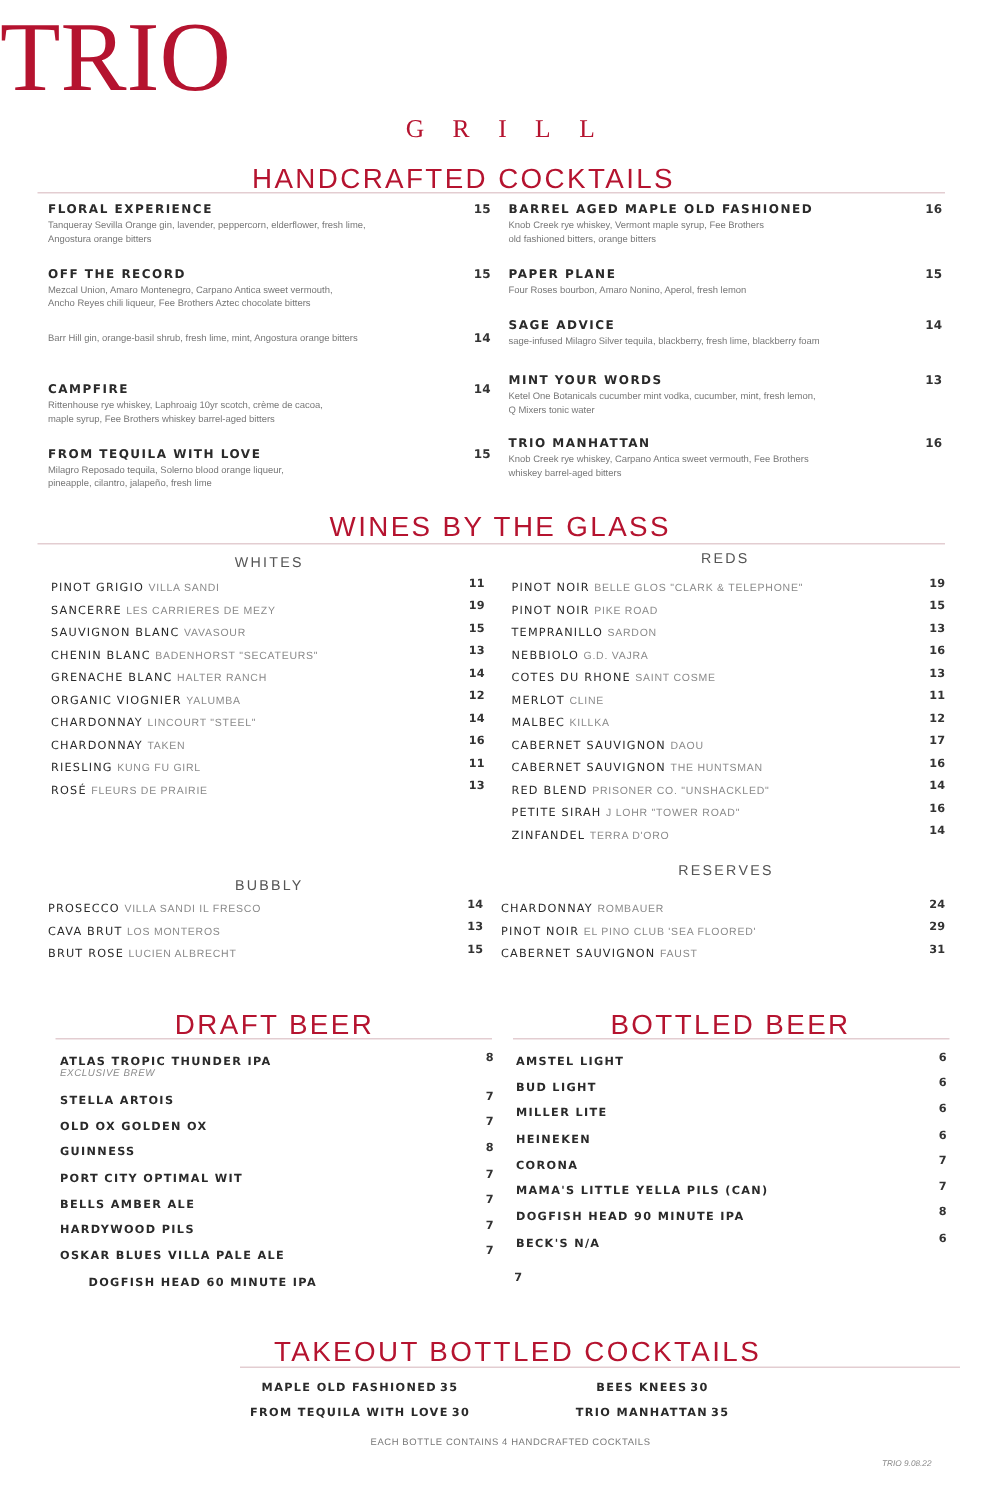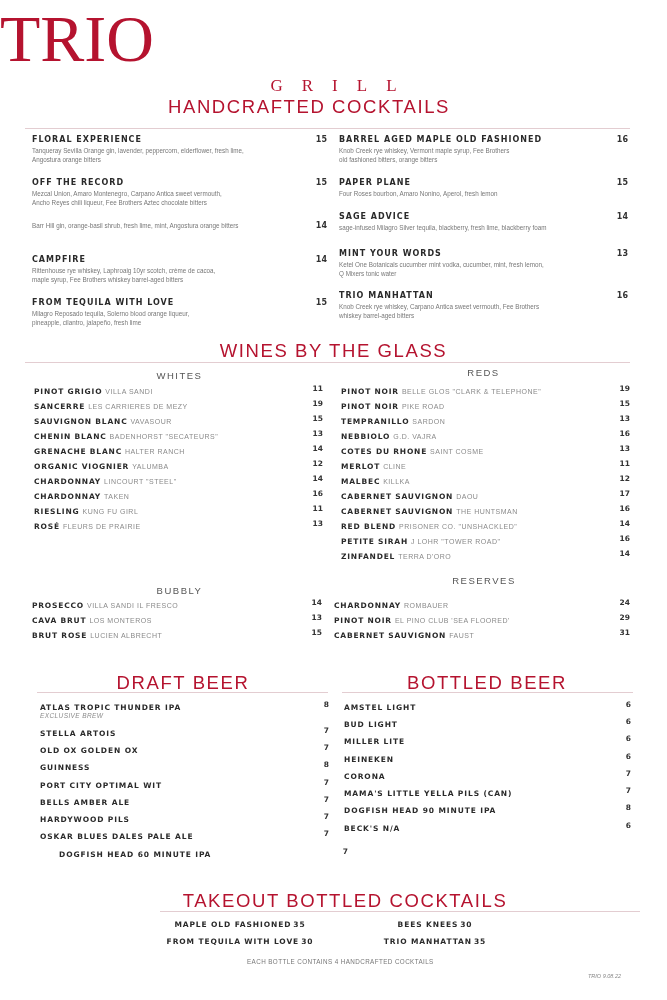--- a/index.html
+++ b/index.html
@@ -36,21 +36,21 @@
       font-family: "Liberation Sans", sans-serif; font-size: 6.3px; color: #777;
       line-height: 9px; margin-top: 1px; width: 265px;
     }
 
     .sub-title {
       position: absolute; text-align: center; font-family: "Liberation Sans", sans-serif;
       font-size: 9.5px; letter-spacing: 1.5px; color: #555; line-height: 12px;
     }
     .wine-row { position: absolute; height: 12px; line-height: 12px; white-space: nowrap; }
     .wine-var {
-      font-family: "DejaVu Sans", sans-serif; font-weight: bold; font-size: 7.5px;
+      font-family: "DejaVu Sans", sans-serif; font-weight: normal; font-size: 7.5px;
       letter-spacing: 0.8px; color: #2a2a2a;
     }
     .wine-prod {
       font-family: "Liberation Sans", sans-serif; font-size: 7px; letter-spacing: 0.5px;
       color: #8a8a8a; margin-left: 3px;
     }
     .wine-price {
       position: absolute; right: 0; top: 0; font-family: "DejaVu Sans", sans-serif;
       font-weight: bold; font-size: 7.5px; color: #333;
     }
@@ -83,21 +83,21 @@
       position: absolute; font-family: "Liberation Sans", sans-serif; font-style: italic;
       font-size: 5.5px; color: #888; line-height: 8px; white-space: nowrap;
     }
   </style>
 </head>
 <body>
 
 <div class="logo-trio">TRIO</div>
 <div class="logo-grill">GRILL</div>
 
-<div class="section-title" style="left:0;width:618px;top:96px;">HANDCRAFTED COCKTAILS</div>
+<div class="section-title" style="left:0;width:618px;top:108px;">HANDCRAFTED COCKTAILS</div>
 <div class="rule" style="left:25px;width:605px;top:128px;"></div>
 
 <div>
   <div class="ckt" style="left:32px;top:134px;">
     <div class="ckt-name">FLORAL EXPERIENCE</div>
     <div class="ckt-price">15</div>
     <div class="ckt-desc"><span>Tanqueray Sevilla Orange gin, lavender, peppercorn, elderflower, fresh lime,</span><br><span>Angostura orange bitters</span></div>
   </div>
   <div class="ckt" style="left:32px;top:177px;">
     <div class="ckt-name">OFF THE RECORD</div>
@@ -201,21 +201,21 @@
 <div class="rule" style="left:37px;width:291px;top:692px;"></div>
 
 <div>
   <div class="beer-row" style="left:40px;width:289px;top:699px;"><span class="beer-name">ATLAS TROPIC THUNDER IPA</span><span class="beer-note">EXCLUSIVE BREW</span><span class="beer-price">8</span></div>
   <div class="beer-row" style="left:40px;width:289px;top:725px;"><span class="beer-name">STELLA ARTOIS</span><span class="beer-price">7</span></div>
   <div class="beer-row" style="left:40px;width:289px;top:742px;"><span class="beer-name">OLD OX GOLDEN OX</span><span class="beer-price">7</span></div>
   <div class="beer-row" style="left:40px;width:289px;top:759px;"><span class="beer-name">GUINNESS</span><span class="beer-price">8</span></div>
   <div class="beer-row" style="left:40px;width:289px;top:777px;"><span class="beer-name">PORT CITY OPTIMAL WIT</span><span class="beer-price">7</span></div>
   <div class="beer-row" style="left:40px;width:289px;top:794px;"><span class="beer-name">BELLS AMBER ALE</span><span class="beer-price">7</span></div>
   <div class="beer-row" style="left:40px;width:289px;top:811px;"><span class="beer-name">HARDYWOOD PILS</span><span class="beer-price">7</span></div>
-  <div class="beer-row" style="left:40px;width:289px;top:828px;"><span class="beer-name">OSKAR BLUES DALES PALE ALE</span><span class="beer-price">7</span></div>
+  <div class="beer-row" style="left:40px;width:289px;top:828px;"><span class="beer-name">OSKAR BLUES VILLA PALE ALE</span><span class="beer-price">7</span></div>
   <div class="beer-row" style="left:40px;width:289px;top:846px;margin-left:19px;"><span class="beer-name">DOGFISH HEAD 60 MINUTE IPA</span><span class="beer-price">7</span></div>
 </div>
 
 <div class="section-title" style="left:342px;width:290px;top:672px;">BOTTLED BEER</div>
 <div class="rule" style="left:342px;width:291px;top:692px;"></div>
 
 <div>
   <div class="beer-row" style="left:344px;width:287px;top:699px;"><span class="beer-name">AMSTEL LIGHT</span><span class="beer-price">6</span></div>
   <div class="beer-row" style="left:344px;width:287px;top:716px;"><span class="beer-name">BUD LIGHT</span><span class="beer-price">6</span></div>
   <div class="beer-row" style="left:344px;width:287px;top:733px;"><span class="beer-name">MILLER LITE</span><span class="beer-price">6</span></div>

